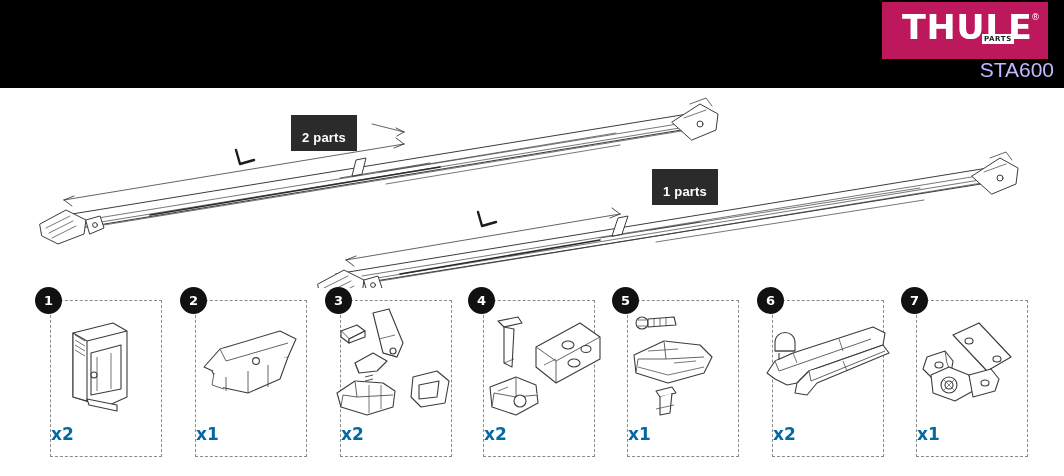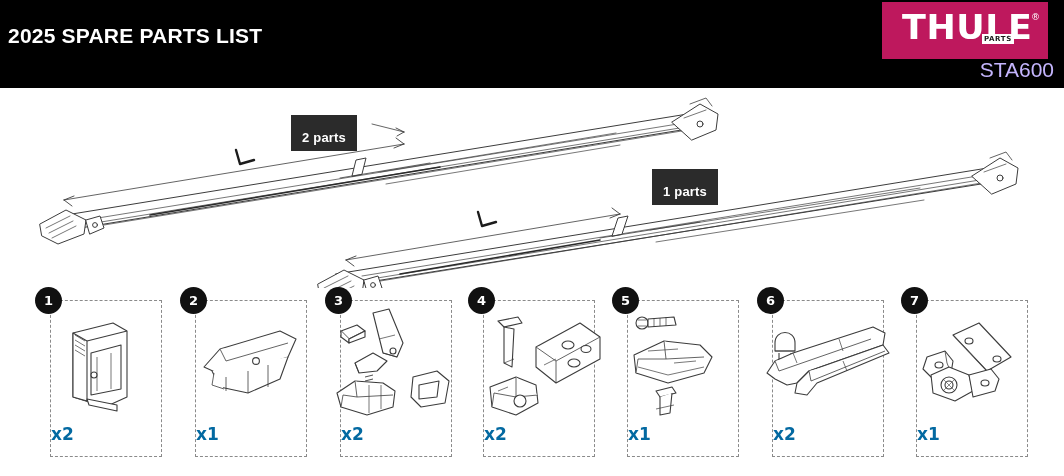--- a/index.html
+++ b/index.html
@@ -169,21 +169,20 @@
     font-size: 17px;
     font-weight: bold;
     color: #0369a1;
     font-family: "DejaVu Sans", sans-serif;
   }
 </style>
 </head>
 <body>
 
 <div class="header">
-  <div class="header-title">2025 SPARE PARTS LIST</div>
   <div class="header-code">STA600</div>
 
   <div class="logo-panel">
     <div class="logo-wrap">
       <div class="logo-thule">THULE</div>
       <div class="logo-sweden">PARTS</div>
       <div class="logo-reg">®</div>
     </div>
   </div>
 </div>

